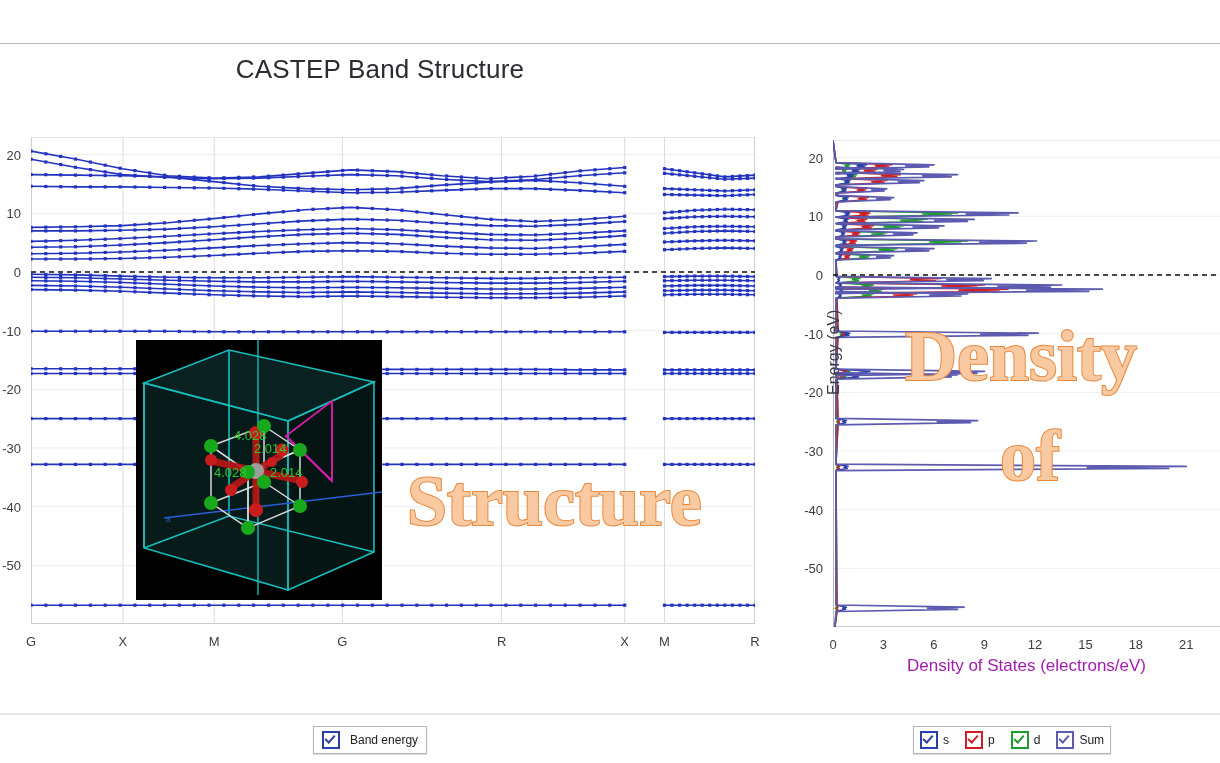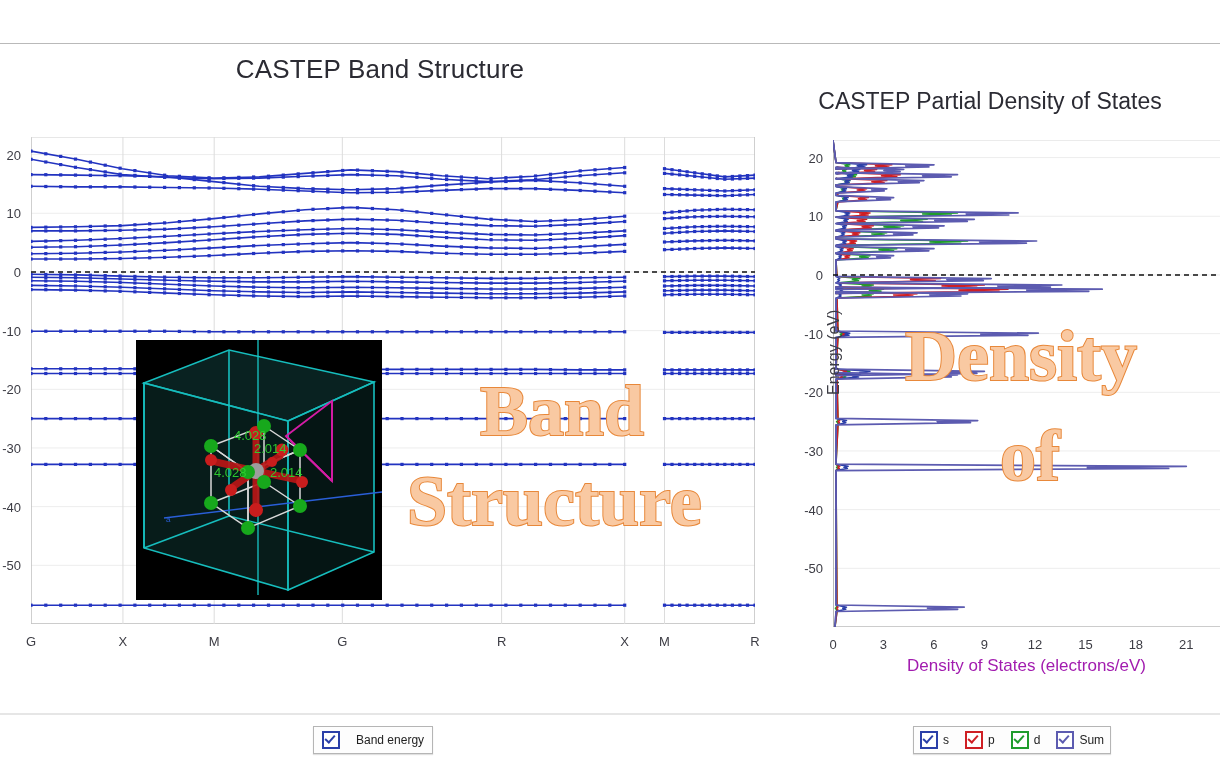--- a/index.html
+++ b/index.html
@@ -53,21 +53,21 @@
     transform:rotate(-90deg);transform-origin:left top;white-space:nowrap;
   }
   .dos-x-title{
     position:absolute;left:833px;top:612px;width:387px;text-align:center;
     font-size:17px;color:#a21caf;
   }
 
   
   .legend{
     position:absolute;background:#fdfdfd;border:1px solid #b5b5b5;
-    display:flex;align-items:center;gap:16px;padding:3px 8px;
+    display:flex;align-items:center;gap:10px;padding:3px 8px;
     box-shadow:0 1px 1px rgba(0,0,0,.12);
   }
   #band-legend{left:313px;top:682px;height:20px;}
   #dos-legend{left:913px;top:682px;height:20px;gap:5px;padding:3px 6px;}
   .chk{
     width:14px;height:14px;background:#fff;border:2px solid #2b3fa8;
     position:relative;display:inline-block;flex:0 0 auto;
   }
   .chk::after{
     content:"";position:absolute;left:3px;top:0px;
@@ -106,21 +106,20 @@
 </style>
 </head>
 <body>
 
 <div class="top-divider"></div>
 <div class="bottom-divider"></div>
 
 <div class="stage">
 
   <div class="bs-title">CASTEP Band Structure</div>
-  <div class="dos-title">CASTEP Partial  Density of States</div>
 
   <div class="plot" id="bandstructure">
     <svg id="bs-svg" width="724" height="487">
         <line x1="0" y1="17.602409638554207" x2="724" y2="17.602409638554207" stroke="#ededed" stroke-width="1"></line>
         <line x1="0" y1="76.2771084337349" x2="724" y2="76.2771084337349" stroke="#ededed" stroke-width="1"></line>
         <line x1="0" y1="134.95180722891564" x2="724" y2="134.95180722891564" stroke="#ededed" stroke-width="1"></line>
         <line x1="0" y1="193.6265060240964" x2="724" y2="193.6265060240964" stroke="#ededed" stroke-width="1"></line>
         <line x1="0" y1="252.3012048192771" x2="724" y2="252.3012048192771" stroke="#ededed" stroke-width="1"></line>
         <line x1="0" y1="310.9759036144578" x2="724" y2="310.9759036144578" stroke="#ededed" stroke-width="1"></line>
         <line x1="0" y1="369.65060240963857" x2="724" y2="369.65060240963857" stroke="#ededed" stroke-width="1"></line>
@@ -1514,21 +1513,20 @@
 
       <g fill="#2fcf2f" font-family="Liberation Sans, sans-serif" font-size="13" opacity="0.95">
         <text x="98" y="100">4.028</text>
         <text x="78" y="137">4.028</text>
         <text x="134" y="137">2.014</text>
         <text x="118" y="113">2.014</text>
       </g>
     </svg>
   </div>
 
-  <div class="wm" id="wm-band">Band</div>
   <div class="wm" id="wm-structure">Structure</div>
   <div class="wm" id="wm-of">of</div>
   <div class="wm" id="wm-density">Density</div>
 
   <div class="legend" id="band-legend">
     <span class="chk"></span>
     <span class="legend-text">Band energy</span>
   </div>
 
   <div class="legend" id="dos-legend">

